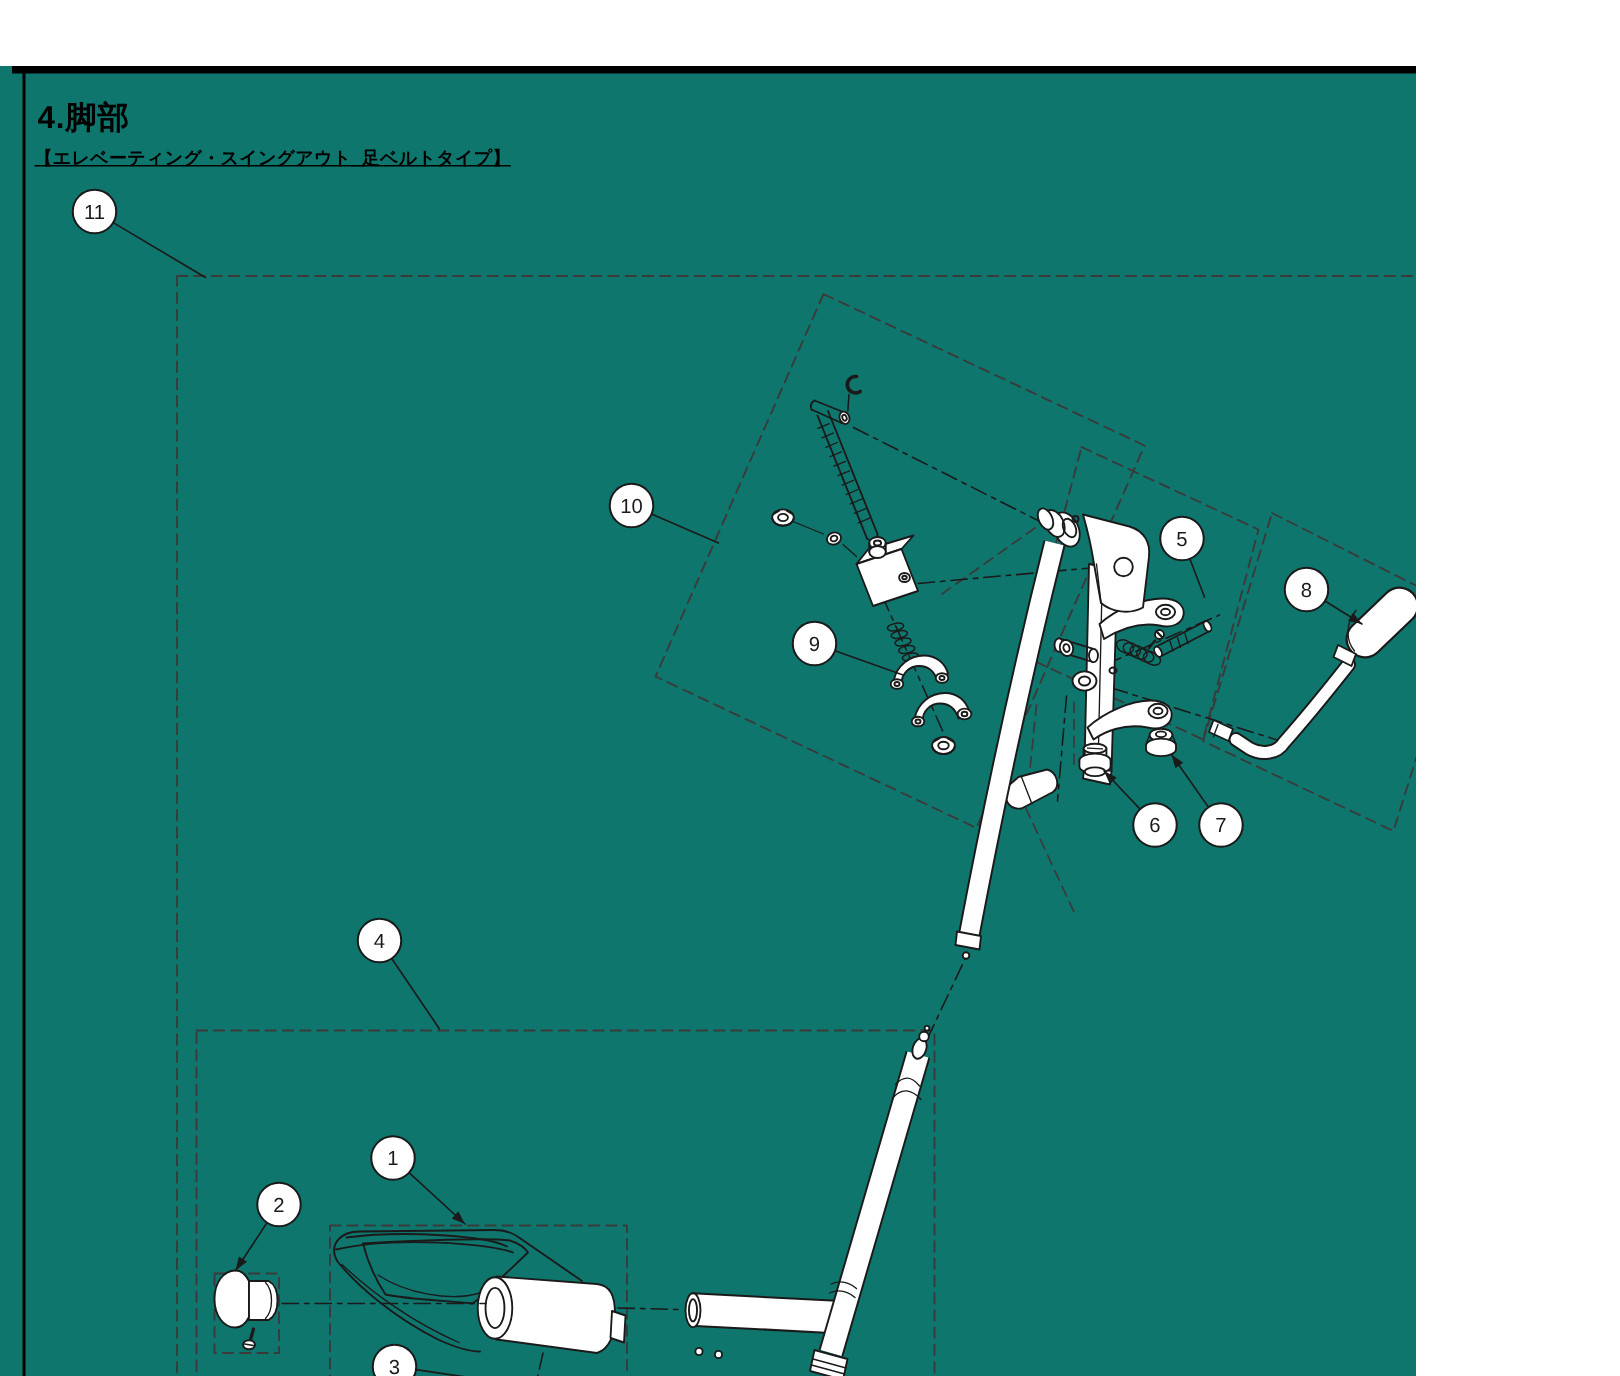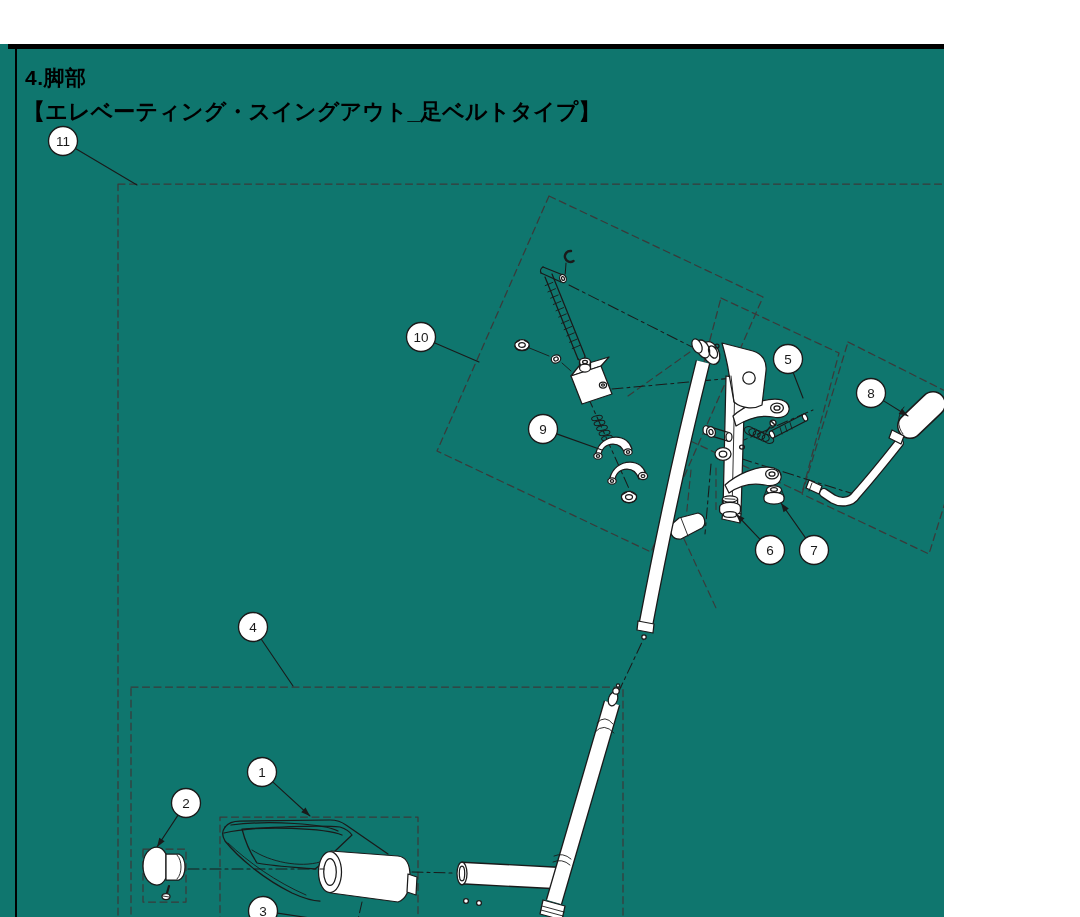--- a/index.html
+++ b/index.html
@@ -2,21 +2,21 @@
 <html><head>
 <meta charset="utf-8">
 <style>
   html,body{margin:0;padding:0;background:#fff;}
   body{font-family:"Liberation Sans","DejaVu Sans",sans-serif;}
   .page{position:relative;width:944px;height:917px;background:#0f766e;overflow:hidden;margin-top:44px;}
   .border-top{position:absolute;left:8px;top:0;width:1063px;height:5px;background:#000;}
   .border-left{position:absolute;left:15px;top:3px;width:2.2px;height:914px;background:#000;}
   .border-right{position:absolute;left:1068px;top:3px;width:2.6px;height:914px;background:#000;}
   .section-title{position:absolute;left:25px;top:20px;font-size:21px;font-weight:bold;color:#000;letter-spacing:0.5px;}
-  .variant-title{position:absolute;left:23px;top:53px;font-size:22px;font-weight:bold;color:#000;letter-spacing:0.2px;}
+  .variant-title{position:absolute;left:23px;top:53px;font-size:12px;font-weight:bold;color:#000;letter-spacing:0.2px;text-decoration:underline;}
   svg{position:absolute;left:0;top:0;}
   svg *{vector-effect:none;}
 </style>
 </head>
 <body>
 
 <div class="page">
   <div class="border-top"></div>
   <div class="border-left"></div>
   <div class="border-right"></div>

